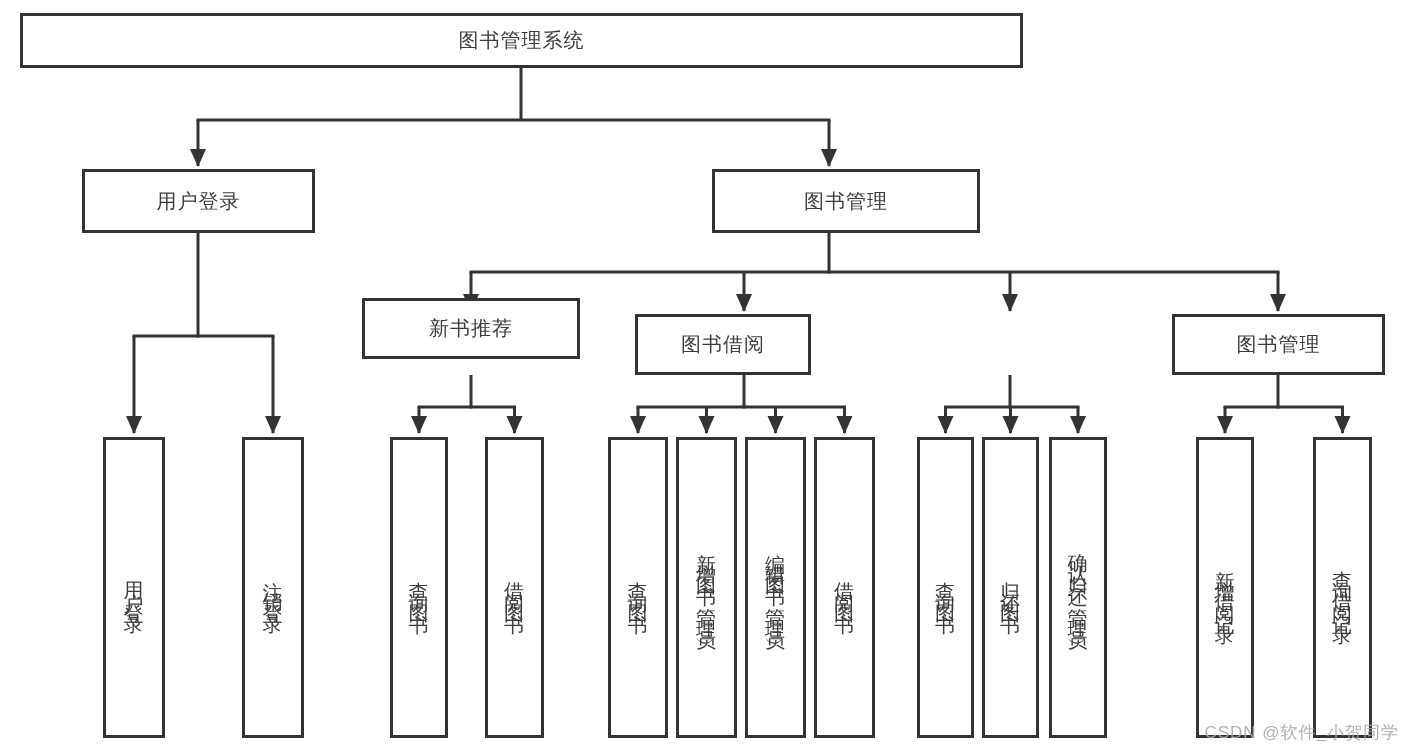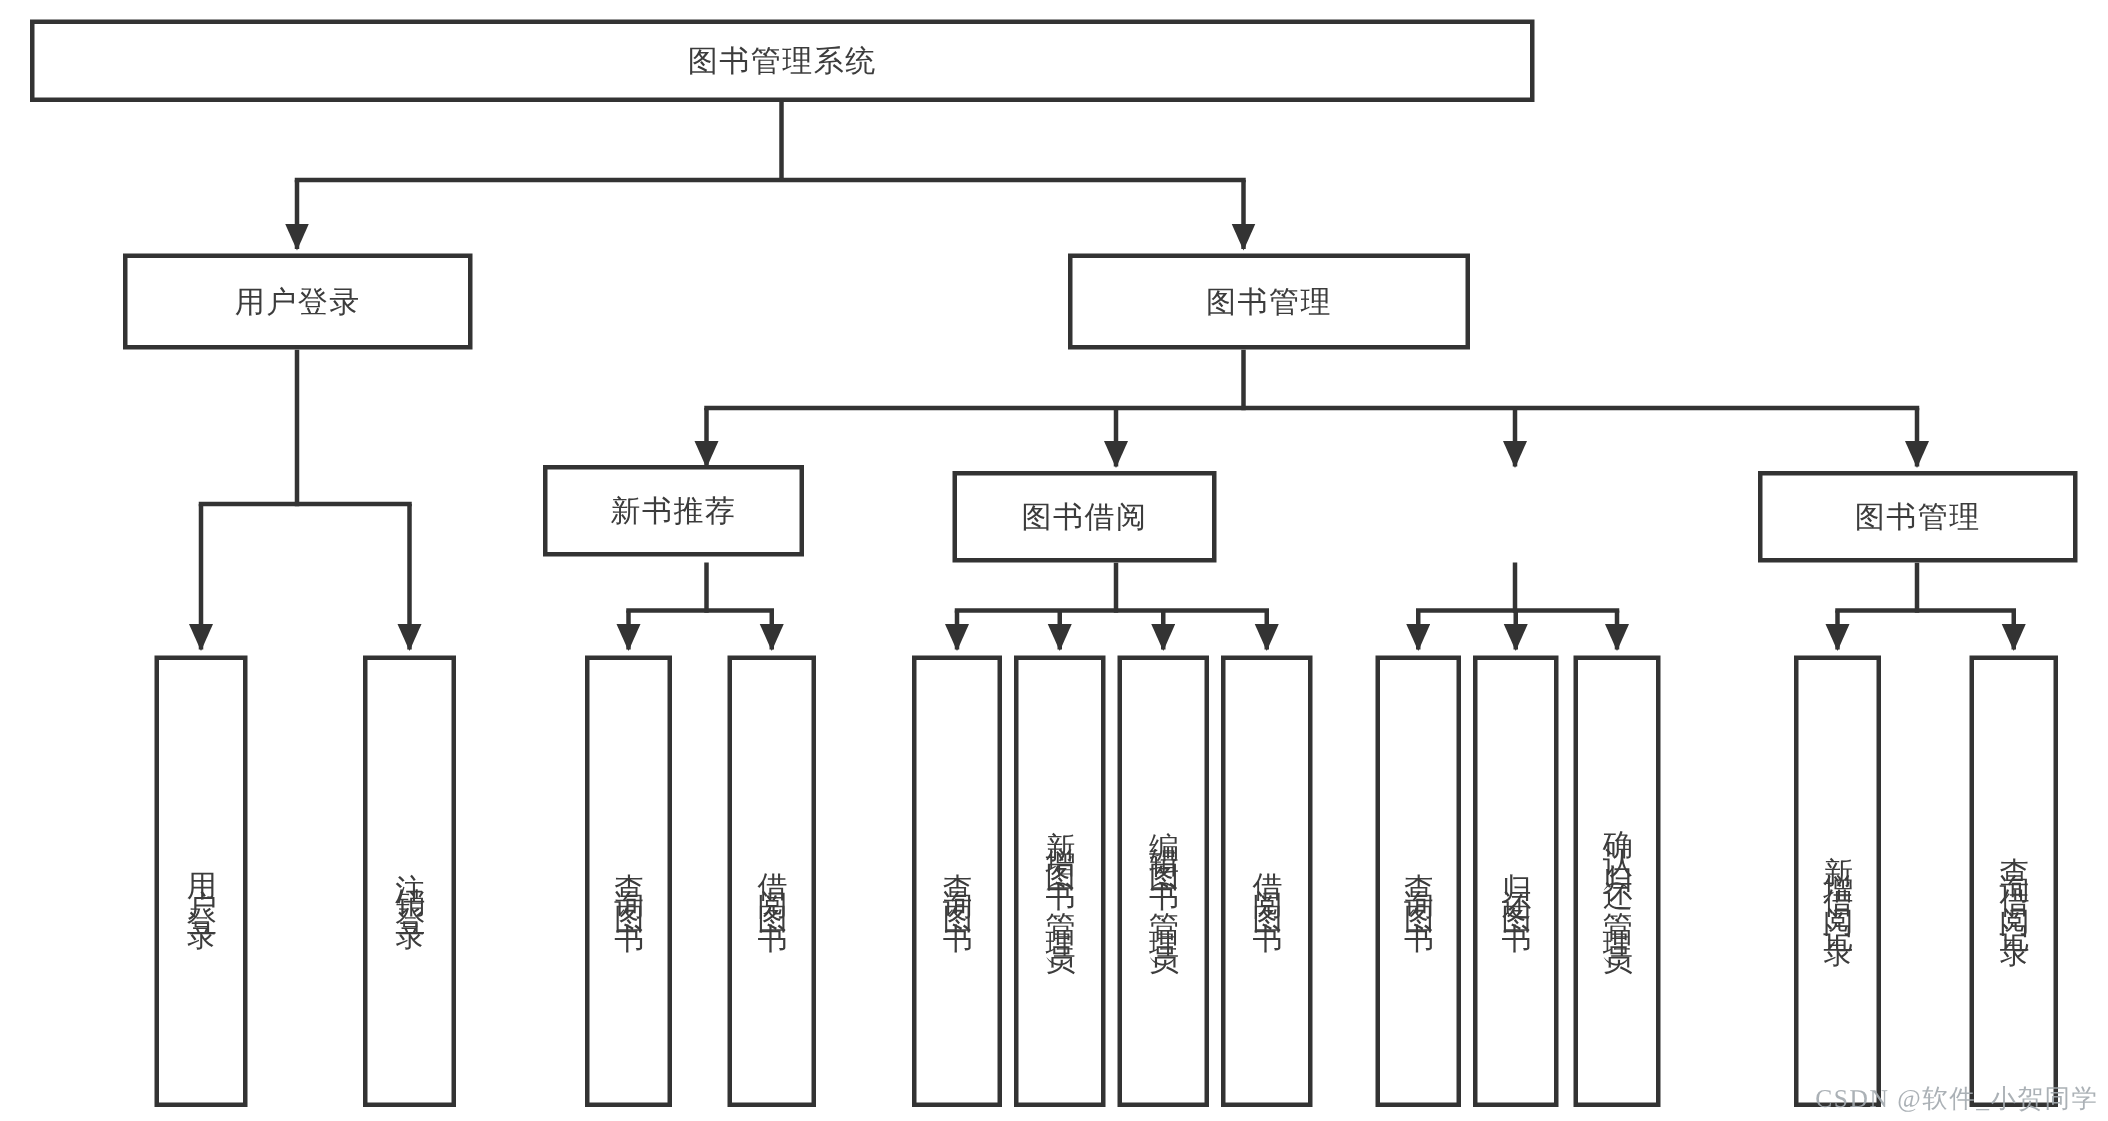--- a/index.html
+++ b/index.html
@@ -1,20 +1,20 @@
 <!DOCTYPE html>
 <html><head>
 <meta charset="utf-8">
 <style>
   html,body{margin:0;padding:0;background:#ffffff;}
   .canvas{
     position:relative;
     width:1405px;height:747px;
     background:#ffffff;
-    font-family:Liberation Serif, serif;
+    font-family:Liberation Sans, sans-serif;
     overflow:hidden;
   }
   .wires{position:absolute;left:0;top:0;width:1405px;height:747px;}
   .node{
     position:absolute;
     box-sizing:border-box;
     background:#ffffff;
     border:3px solid #333333;
     display:flex;
     align-items:center;
@@ -101,21 +101,21 @@
     <span>图书管理系统</span>
   </div>
 
   <div class="node h" style="left:82px;top:169px;width:233px;height:64px;">
     <span>用户登录</span>
   </div>
   <div class="node h" style="left:712px;top:169px;width:268px;height:64px;">
     <span>图书管理</span>
   </div>
 
-  <div class="node h" style="left:362px;top:310px;width:174px;height:61px;">
+  <div class="node h" style="left:362px;top:298px;width:218px;height:61px;">
     <span>新书推荐</span>
   </div>
   <div class="node h" style="left:635px;top:314px;width:176px;height:61px;">
     <span>图书借阅</span>
   </div>
   <div class="node h" style="left:1172px;top:314px;width:213px;height:61px;">
     <span>图书管理</span>
   </div>
 
   <div class="node v" style="left:103px;top:437px;width:62px;height:301px;">

